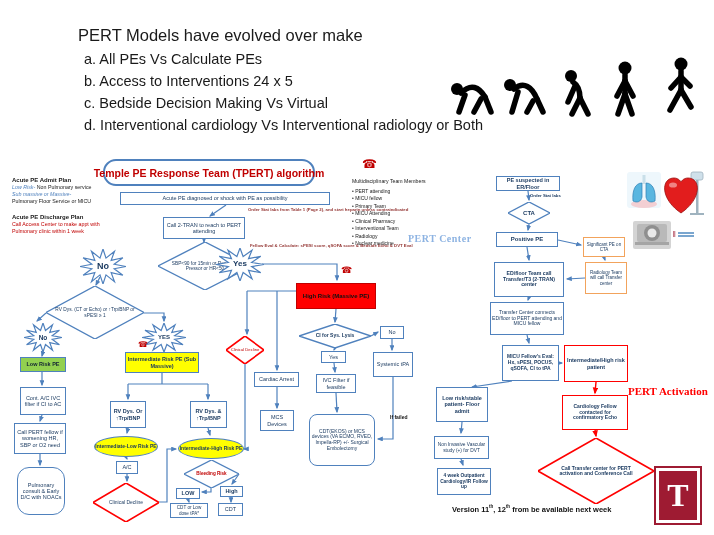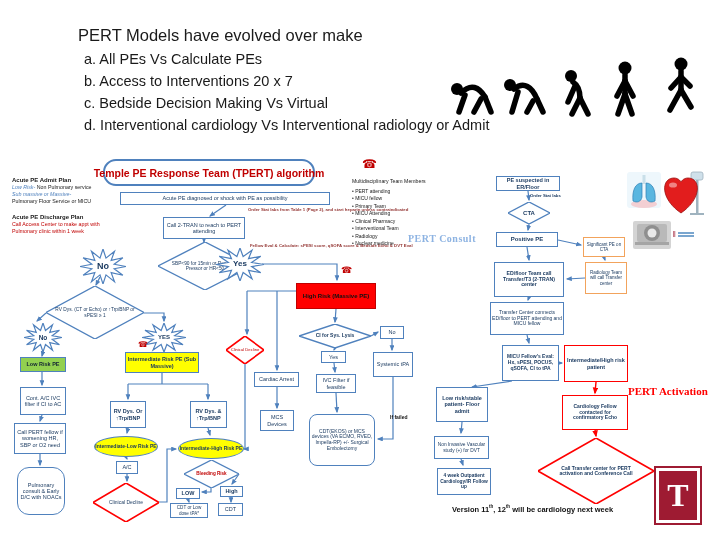--- a/index.html
+++ b/index.html
@@ -70,23 +70,23 @@
   .wires{position:absolute;left:0;top:0;pointer-events:none;}
 </style>
 </head>
 <body>
 
 <div class="slide">
 
   <div class="hd-title">PERT Models have evolved over make</div>
   <div class="hd-list">
     <div>a. All PEs Vs Calculate PEs</div>
-    <div>b. Access to Interventions 20 x 7</div>
+    <div>b. Access to Interventions 24 x 5</div>
     <div>c. Bedside Decision Making Vs Virtual</div>
-    <div>d. Interventional cardiology Vs Interventional radiology or Admit</div>
+    <div>d. Interventional cardiology Vs Interventional radiology or Both</div>
   </div>
 
   <svg class="img" style="left:445px;top:56px;" width="265" height="62" viewBox="0 0 265 62">
     <g fill="none" stroke="#000" stroke-width="5.5" stroke-linecap="round">
       <g>
           <circle cx="12" cy="33" r="6" fill="#000" stroke="none"></circle>
         <path d="M16,37 C26,27 34,31 40,41"></path>
           <path d="M20,39 L14,56"></path>
           <path d="M40,41 L46,56"></path>
           <path d="M36,43 L29,56"></path>
@@ -310,21 +310,21 @@
       <li>PERT attending</li>
       <li>MICU fellow</li>
       <li>Primary Team</li>
       <li>MICU Attending</li>
       <li>Clinical Pharmacy</li>
       <li>Interventional Team</li>
       <li>Radiology</li>
       <li>Nuclear medicine</li>
     </ul>
   </div>
-  <div class="consult">PERT Consult</div>
+  <div class="consult">PERT Center</div>
 
   <div class="n b" style="left:496px;top:176px;width:64px;height:15px;">PE suspected in ER/Floor</div>
   <div class="nnote" style="left:530px;top:193px;">Order Stat labs</div>
   <div class="diamond" style="left:508px;top:202px;width:42px;height:22px;">
     <svg viewBox="0 0 100 100" preserveAspectRatio="none">
         <polygon points="50,0 100,50 50,100 0,50"></polygon>
       </svg>
     <span class="dtxt" style="font-weight:bold;font-size:6px;">CTA</span>
   </div>
   <div class="n b" style="left:496px;top:232px;width:62px;height:15px;font-size:6px;">Positive PE</div>
@@ -341,21 +341,21 @@
   <div class="n b" style="left:437px;top:468px;width:54px;height:27px;font-size:4.8px;">4 week Outpatient Cardiology/IR Follow up</div>
 
   <div class="diamond rd" style="left:538px;top:438px;width:116px;height:66px;">
     <svg viewBox="0 0 100 100" preserveAspectRatio="none">
         <polygon points="50,0 100,50 50,100 0,50"></polygon>
       </svg>
     <span class="dtxt" style="font-weight:bold;font-size:5px;left:16%;right:16%;">Call Transfer center for PERT activation and Conference Call</span>
   </div>
 
   <div class="version">
-    <span>Version 11</span><span class="sup">th</span><span>, 12</span><span class="sup">th</span><span> will be cardiology next week</span>
+    <span>Version 11</span><span class="sup">th</span><span>, 12</span><span class="sup">th</span><span> from be available next week</span>
   </div>
 
   <svg class="img" style="left:627px;top:172px;" width="34" height="36" viewBox="0 0 34 36">
     <rect width="34" height="36" rx="3" fill="#eef7fc"></rect>
     <ellipse cx="17" cy="32" rx="13" ry="4" fill="#f3cfd3"></ellipse>
     <path d="M17,3 L17,12" stroke="#c9dfe9" stroke-width="3"></path>
     <path d="M15,11 C8,11 5,19 6,29 C10,31 14,30 15,25 Z" fill="#59b6e0" stroke="#2e7fb5" stroke-width="0.7"></path>
     <path d="M19,11 C26,11 29,19 28,29 C24,31 20,30 19,25 Z" fill="#59b6e0" stroke="#2e7fb5" stroke-width="0.7"></path>
   </svg>
   <svg class="img" style="left:660px;top:170px;" width="46" height="46" viewBox="0 0 46 46">

